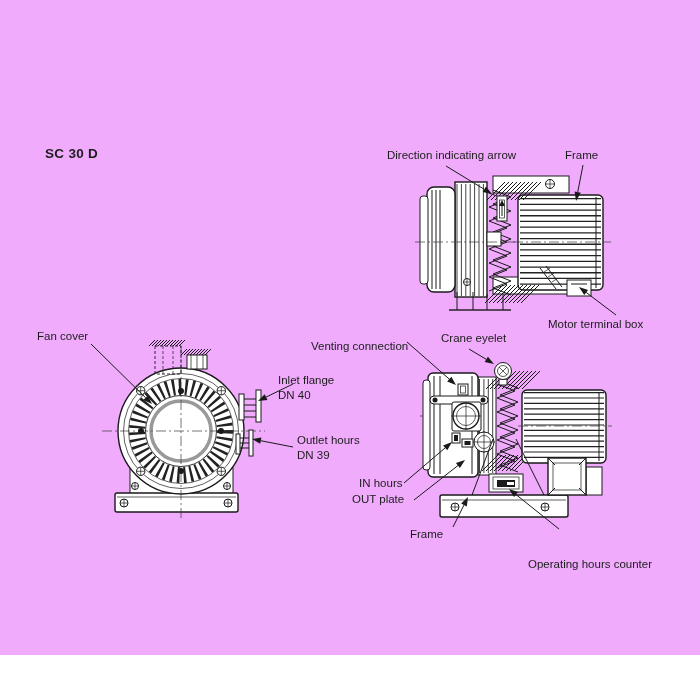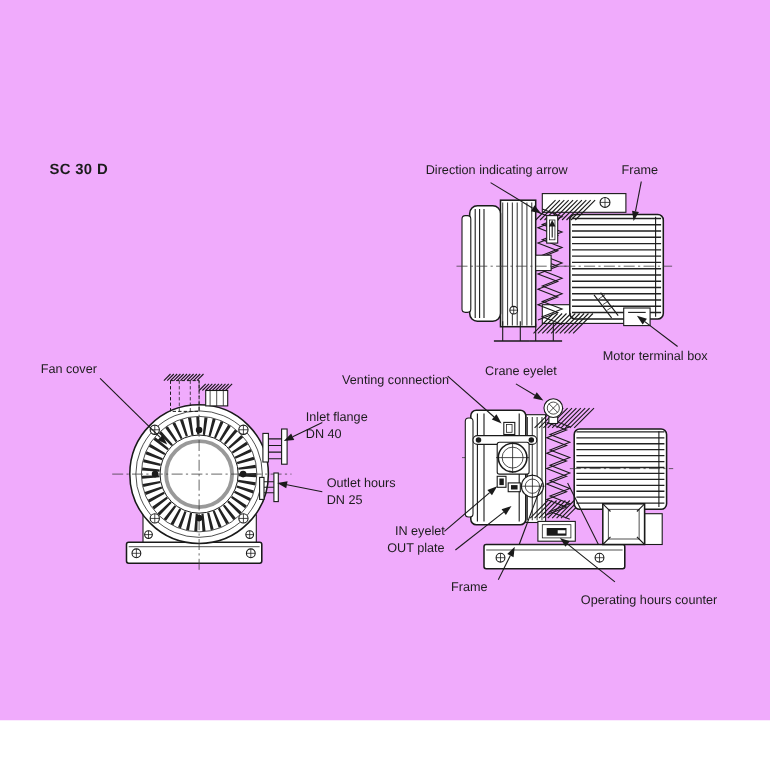--- a/index.html
+++ b/index.html
@@ -351,19 +351,19 @@
   <div class="lbl" style="left:548px;top:317px;">Motor terminal box</div>
   <div class="lbl" style="left:311px;top:339px;">Venting connection</div>
   <div class="lbl" style="left:441px;top:331px;">Crane eyelet</div>
   <div class="lbl" style="left:37px;top:329px;">Fan cover</div>
   <div class="lbl" style="left:278px;top:373px;">
     <div>Inlet flange</div>
     <div>DN 40</div>
   </div>
   <div class="lbl" style="left:297px;top:433px;">
     <div>Outlet hours</div>
-    <div>DN 25</div>
+    <div>DN 39</div>
   </div>
-  <div class="lbl" style="left:359px;top:476px;">IN eyelet</div>
+  <div class="lbl" style="left:359px;top:476px;">IN hours</div>
   <div class="lbl" style="left:352px;top:492px;text-align:center;">OUT plate</div>
   <div class="lbl" style="left:410px;top:527px;">Frame</div>
-  <div class="lbl" style="left:528px;top:539px;">Operating hours counter</div>
+  <div class="lbl" style="left:528px;top:557px;">Operating hours counter</div>
 </div>
 
 </body></html>

